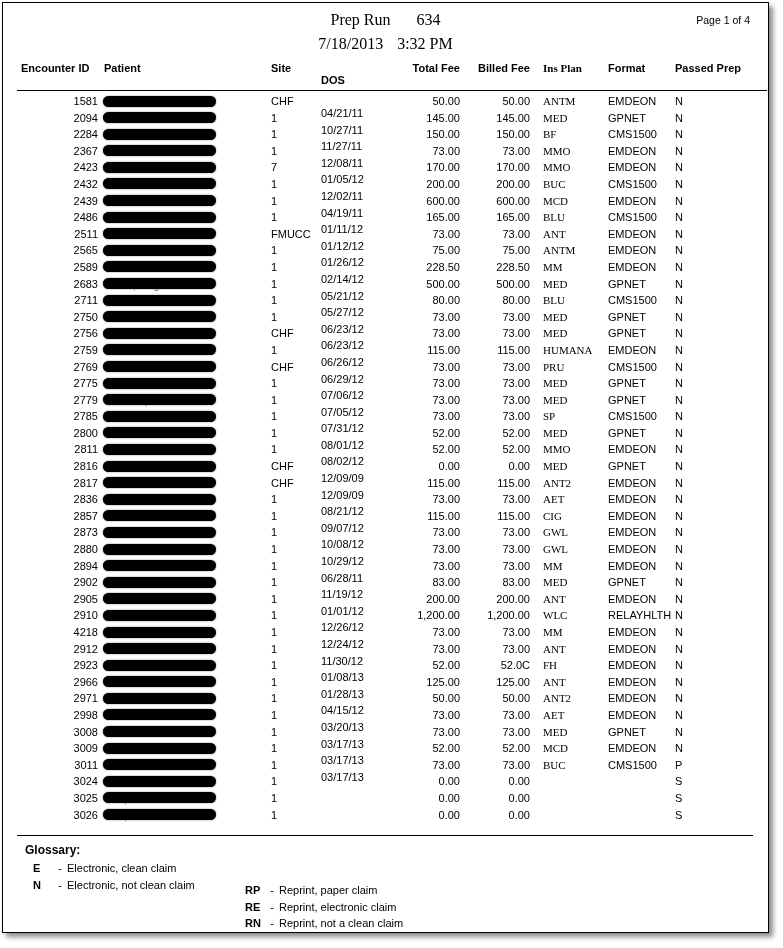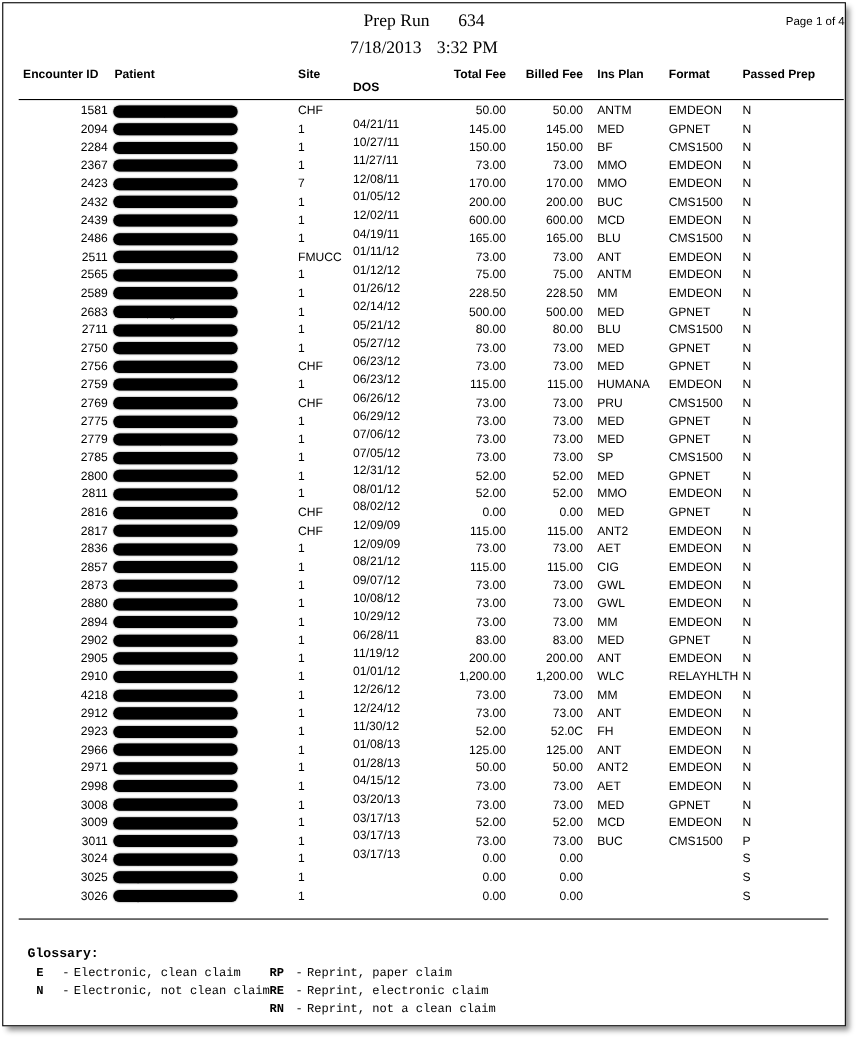--- a/index.html
+++ b/index.html
@@ -1,48 +1,48 @@
 <!DOCTYPE html>
 <html><head>
 <meta charset="utf-8">
 <style>
   html,body{margin:0;padding:0;width:783px;height:948px;background:#fff;overflow:hidden;}
   body{font-family:"Liberation Sans",sans-serif;color:#000;}
   .page{position:absolute;left:2px;top:2px;width:765px;height:929px;background:#fff;
         border:1px solid #000;box-shadow:4px 4px 5px rgba(0,0,0,0.45);}
-  .page-number{position:absolute;top:11px;right:0;font-size:10.5px;color:#000;}
+  .page-number{position:absolute;top:11px;right:18px;font-size:10.5px;color:#000;}
   .title-block{text-align:center;padding-top:5px;font-family:"Liberation Serif",serif;}
   .title-line{font-size:16px;line-height:24px;white-space:pre;}
   .gap-lg{display:inline-block;width:26px;}
   .gap-md{display:inline-block;width:14px;}
   
   .grid-row{display:grid;grid-template-columns:81px 167px 54px 84px 57px 70px 73px 72px 92px;
             margin-left:14px;width:750px;font-size:11px;}
   .col-headers{font-weight:bold;margin-top:6px;padding-bottom:4px;border-bottom:1.5px solid #000;}
   .c-enc{text-align:right;}
   .col-headers .c-enc{text-align:left;padding-left:4px;}
   .c-patient{padding-left:6px;position:relative;}
   .c-site{padding-left:6px;}
   .c-dos{padding-left:2px;margin-top:12px;}
   .c-total{text-align:right;}
   .c-billed{text-align:right;}
-  .c-ins{padding-left:13px;}
+  .c-ins{padding-left:13px;font-family:Liberation Serif, serif;}
   .c-format{padding-left:5px;}
   .c-passed{text-align:left;}
   .table-body{margin-top:2px;}
   .table-body .grid-row{height:16.6px;line-height:16.6px;}
   .patient-text{position:absolute;left:8px;top:3px;font-size:10.5px;line-height:12px;color:#666;z-index:0;white-space:nowrap;}
   .redact-bar{position:absolute;left:5px;top:2.5px;width:113px;height:11px;background:#000;
               border-radius:6px;box-shadow:0 0 1.5px rgba(0,0,0,0.7);z-index:1;}
   
-  .glossary{margin:12px 0 0 14px;width:736px;border-top:1.5px solid #000;padding-top:24px;font-family:Liberation Mono, monospace;}
+  .glossary{margin:12px 0 0 14px;width:736px;border-top:1.5px solid #000;padding-top:7px;}
   .glossary-heading{font-size:12px;font-weight:bold;padding-left:8px;}
   .gloss-cols{display:flex;margin-top:3px;}
   .gloss-col-left{width:212px;margin-left:16px;}
-  .gloss-col-right{margin-left:0;}
+  .gloss-col-right{margin-left:0;margin-top:22px;}
   .gloss-entry{font-size:11px;line-height:16.5px;white-space:nowrap;}
   .gloss-code{display:inline-block;font-weight:bold;min-width:20px;}
   .gloss-dash{display:inline-block;width:14px;text-align:center;}
 </style>
 </head>
 <body>
 
 <div class="page">
 
   <div class="page-number">Page 1 of 4</div>
@@ -350,21 +350,21 @@
       <span class="c-passed">N</span>
     </div>
 
     <div class="grid-row">
       <span class="c-enc">2785</span>
       <span class="c-patient">
         <span class="patient-text"></span>
         <span class="redact-bar"></span>
       </span>
       <span class="c-site">1</span>
-      <span class="c-dos">12/31/12</span>
+      <span class="c-dos">07/31/12</span>
       <span class="c-total">73.00</span>
       <span class="c-billed">73.00</span>
       <span class="c-ins">SP</span>
       <span class="c-format">CMS1500</span>
       <span class="c-passed">N</span>
     </div>
 
     <div class="grid-row">
       <span class="c-enc">2800</span>
       <span class="c-patient">

